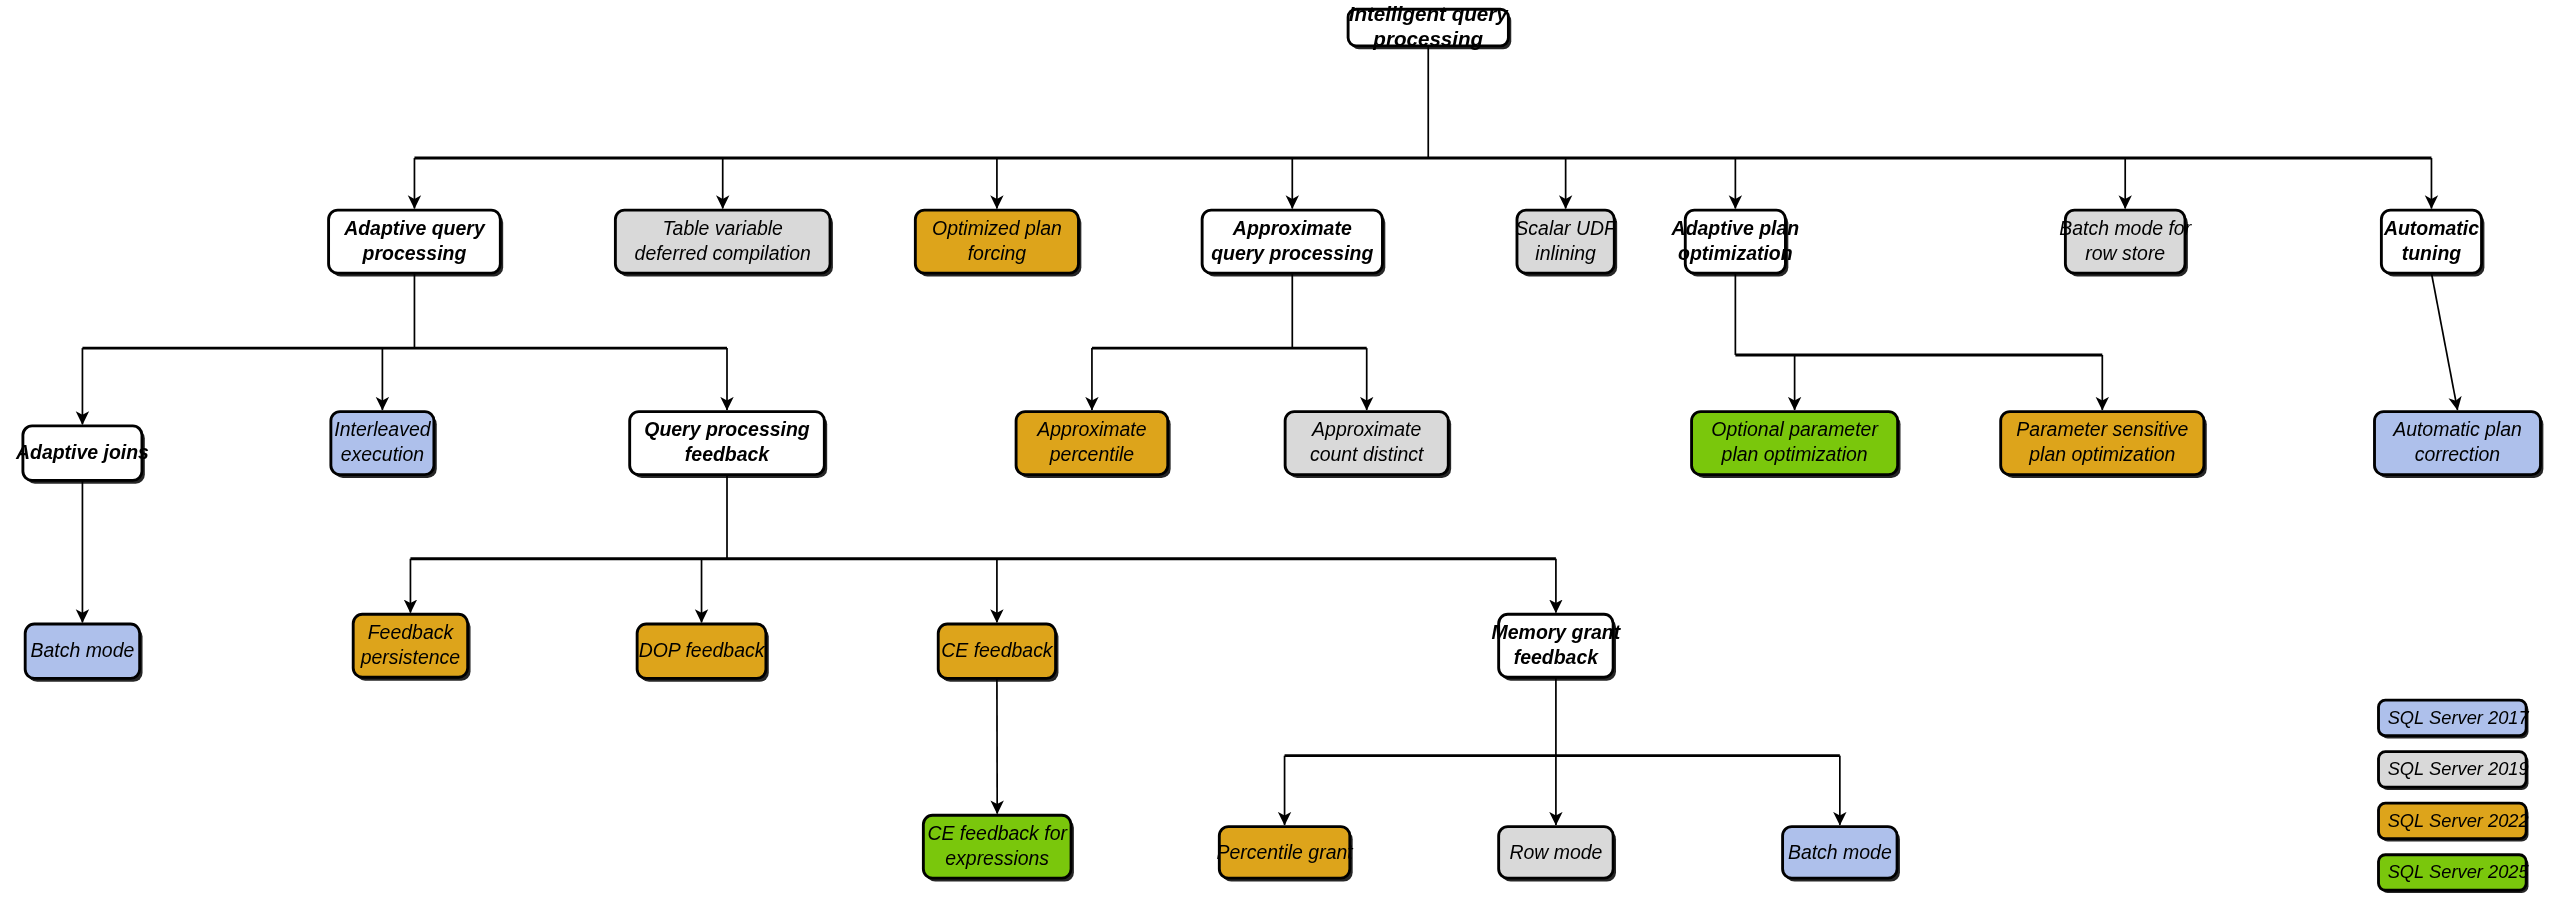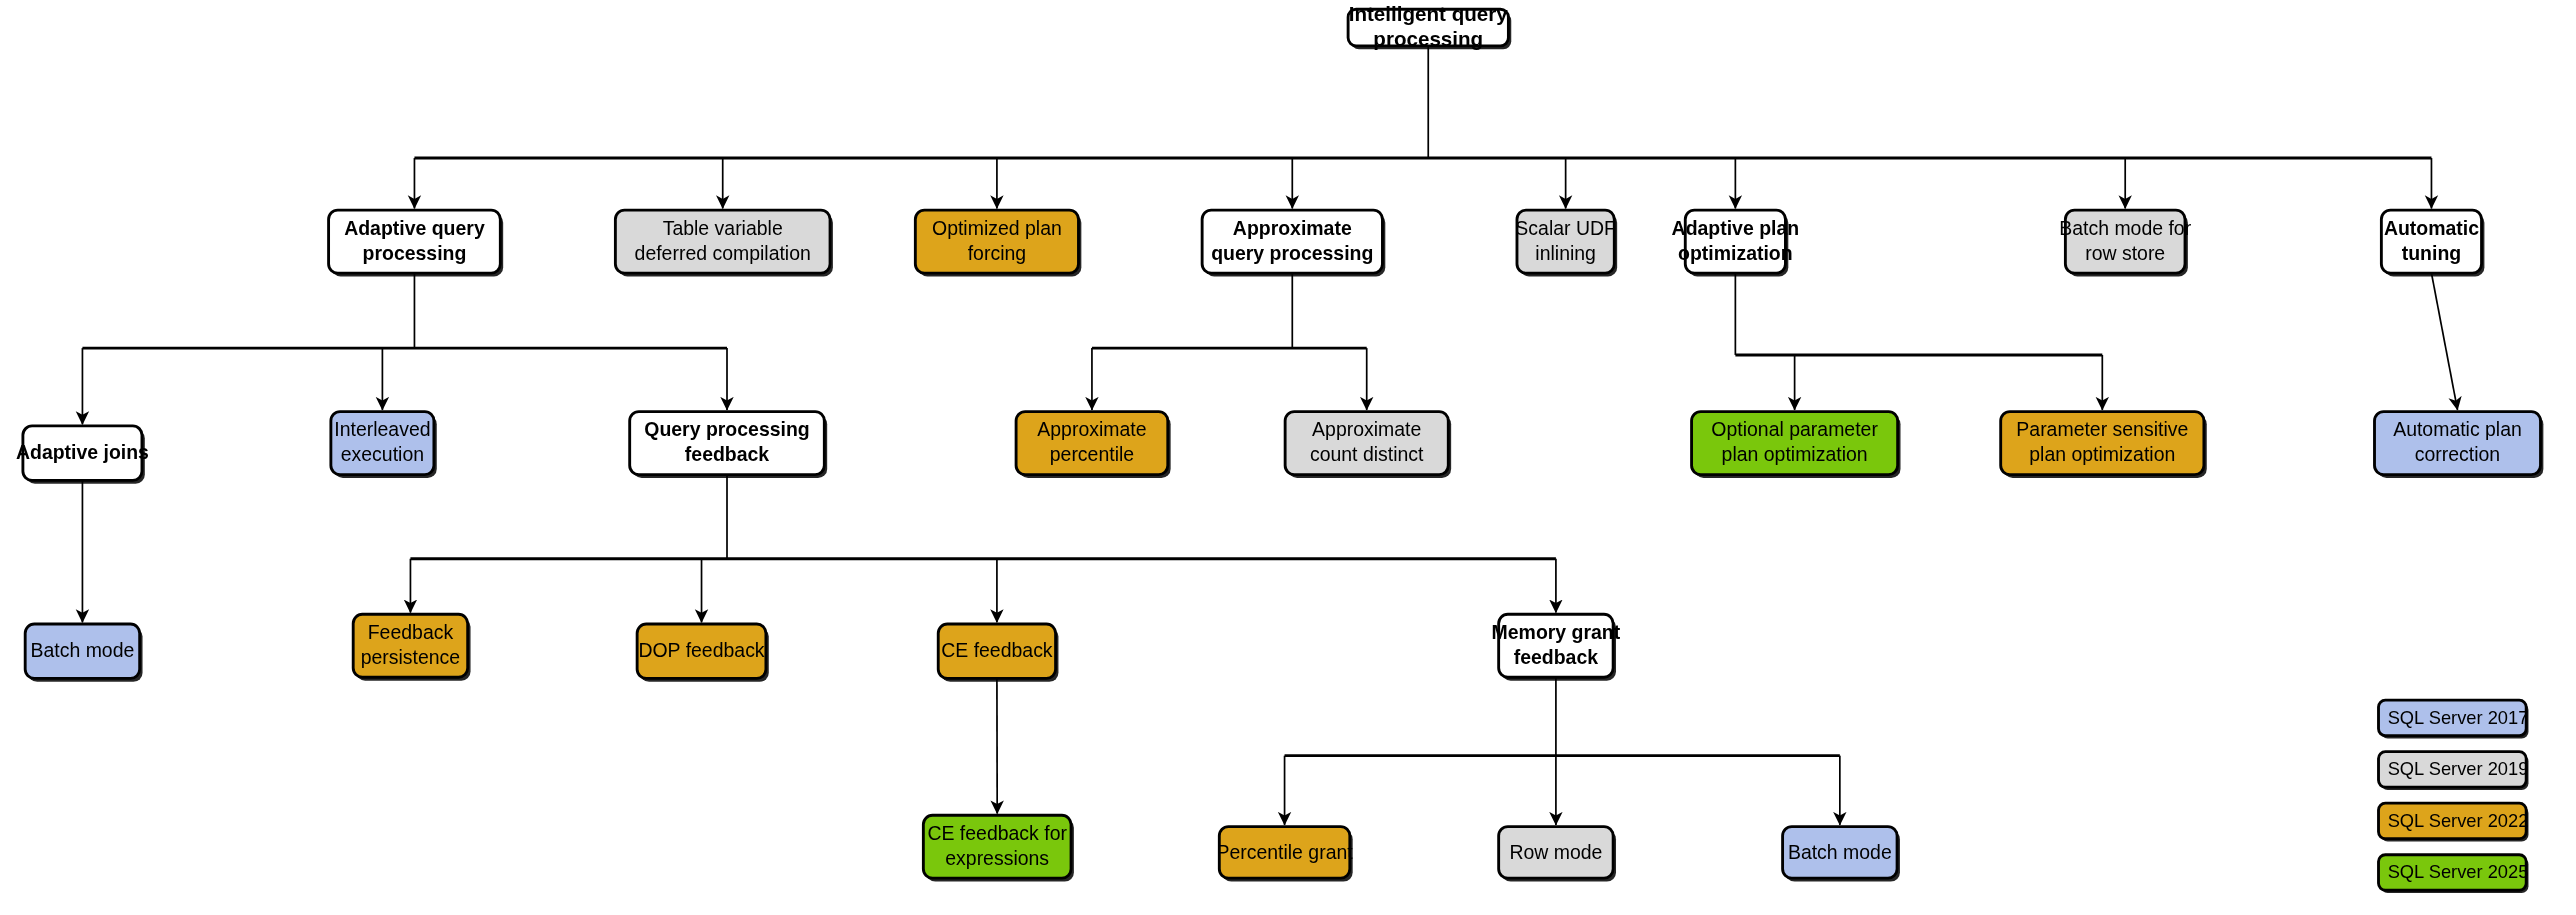--- a/index.html
+++ b/index.html
@@ -10,20 +10,21 @@
   body {
     width: 2576px;
     height: 916px;
     font-family: "Liberation Sans", sans-serif;
     overflow: hidden;
   }
   #diagram-root {
     position: relative;
     width: 2576px;
     height: 916px;
+    font-style: italic;
   }
   svg#flow-svg {
     position: absolute;
     top: 0;
     left: 0;
     width: 2576px;
     height: 916px;
   }
   .edge {
     fill: none;

